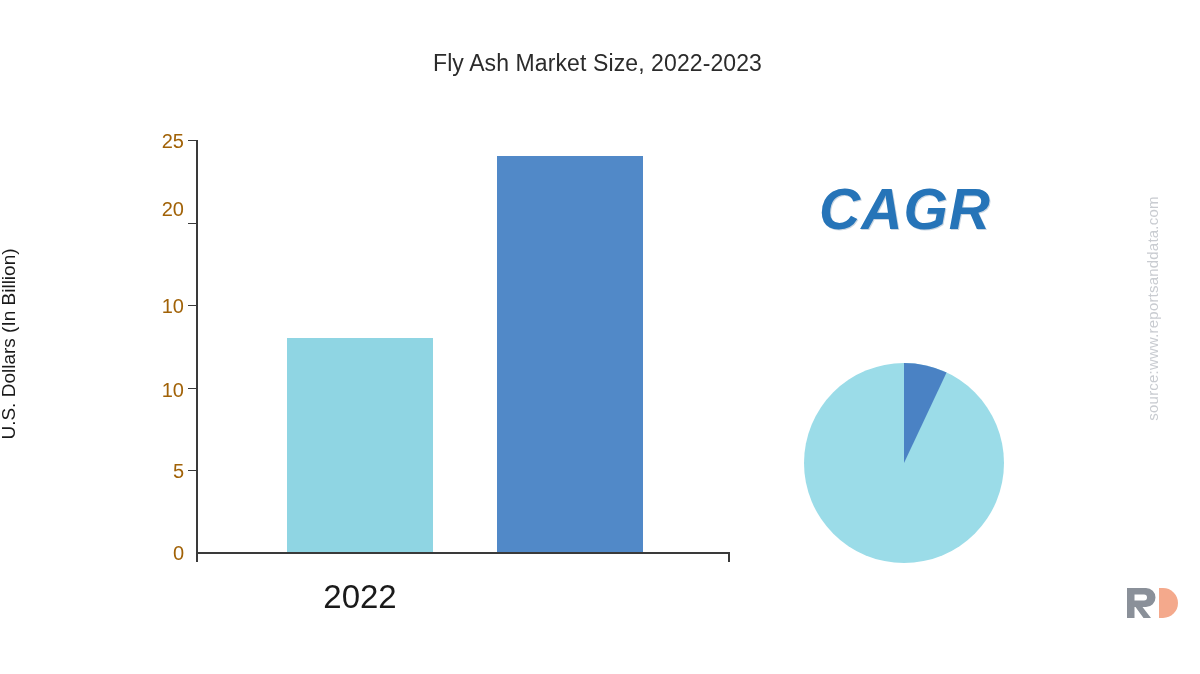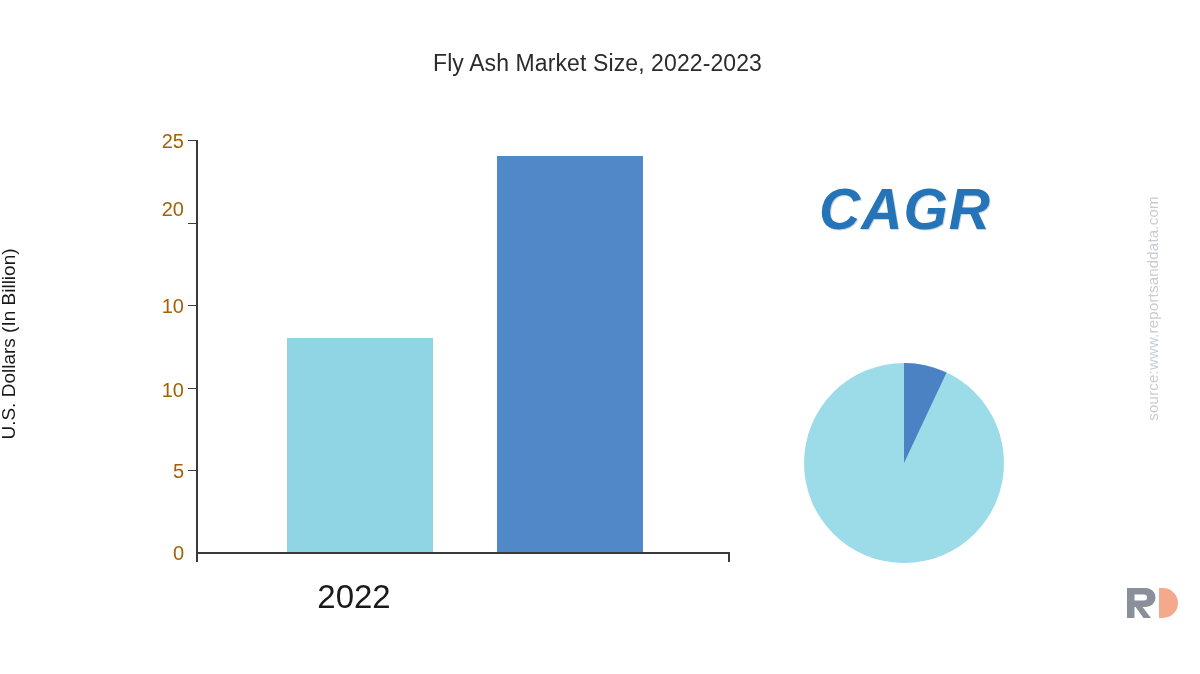--- a/index.html
+++ b/index.html
@@ -187,21 +187,21 @@
     <div class="x-tick-mark" style="left: 196px; background: rgb(58, 58, 58);"></div>
     <div class="x-tick-mark" style="left: 728px; background: rgb(58, 58, 58);"></div>
 
     <div class="bar" style="left: 287px; width: 146px; height: 214.24px;">
       <div class="bar-inner" id="bar-fill-2022" style="background: rgb(143, 213, 227);"></div>
     </div>
     <div class="bar" style="left: 497px; width: 146px; height: 395.52px;">
       <div class="bar-inner" id="bar-fill-2032" style="background: rgb(81, 137, 200);"></div>
     </div>
 
-    <div class="x-cat-label" style="left:244px;">2022</div>
+    <div class="x-cat-label" style="left:250px;">2022</div>
   </div>
 
   <div id="cagr-block" style="color: rgb(38, 116, 184);">
     <div id="cagr-word">CAGR</div>
   </div>
 
   <div id="pie-wrap">
     <svg id="pie-svg" width="202" height="202" viewBox="0 0 202 202">
       <circle id="pie-major-slice" cx="101" cy="101" r="100" fill="#9BDCE8"></circle>
       <path id="pie-minor-slice" d="M 101 101 L 101 1 A 100 100 0 0 1 143.58 10.52 Z" fill="#4A82C4"></path>

